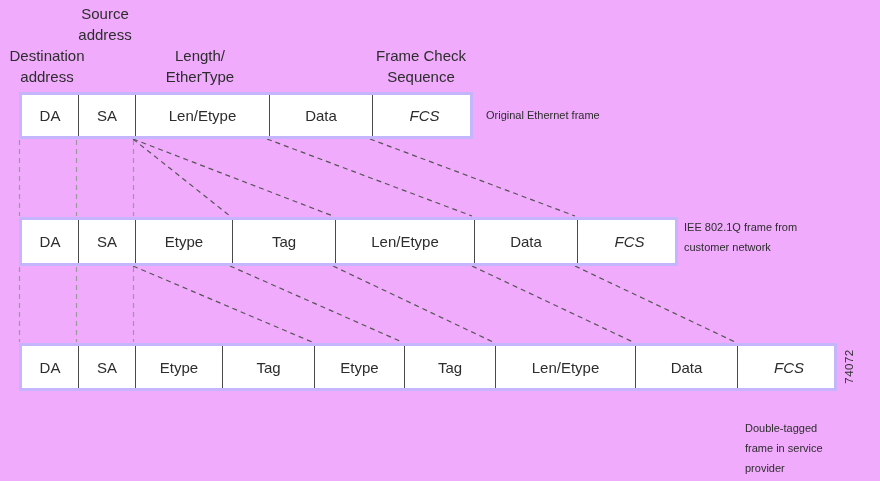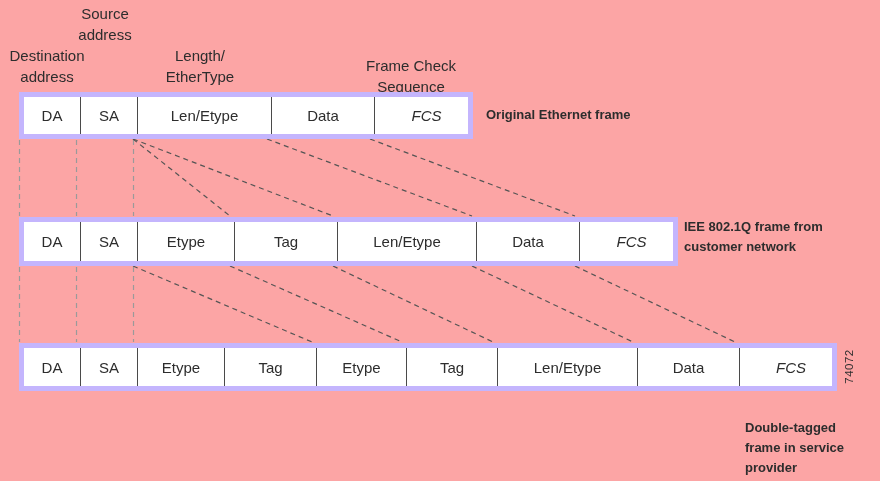--- a/index.html
+++ b/index.html
@@ -1,29 +1,29 @@
 <!DOCTYPE html>
 <html><head>
 <meta charset="utf-8">
 <style>
   html,body{margin:0;padding:0;background:#ffffff;}
   .stage{
-    position:relative;width:880px;height:481px;background:#fca5a5;overflow:hidden;
+    position:relative;width:880px;height:481px;background:#f0abfc;overflow:hidden;
     font-family:"Liberation Sans","DejaVu Sans",sans-serif;color:#2d2d2d;
   }
   .lines-svg{position:absolute;left:0;top:0;width:880px;height:481px;}
   .ann{
     position:absolute;transform:translateX(-50%);text-align:center;
     white-space:pre-line;font-size:15px;line-height:21px;color:#2d2d2d;
   }
   .caption{
-    position:absolute;white-space:pre-line;font-size:13px;line-height:20px;color:#2d2d2d;font-weight:bold;
+    position:absolute;white-space:pre-line;font-size:11px;line-height:20px;color:#2d2d2d;
   }
   .frame-row{
-    position:absolute;border:5px solid #c4b5fd;box-sizing:border-box;background:#ffffff;
+    position:absolute;border:3px solid #c4b5fd;box-sizing:border-box;background:#ffffff;
   }
   .cell{
     position:absolute;top:0;height:100%;display:flex;align-items:center;justify-content:center;
     font-size:15px;color:#2d2d2d;border-right:1px solid #4a4a4a;box-sizing:border-box;
     white-space:nowrap;
   }
   .cell.last{border-right:none;font-style:italic;}
   .fignum{
     position:absolute;left:841px;top:391px;width:49px;height:15px;
     font-size:11.5px;color:#2d2d2d;letter-spacing:0.5px;
@@ -52,21 +52,21 @@
       <line x1="472" y1="266" x2="633" y2="342" stroke="#555555" stroke-width="1.2" stroke-dasharray="5 4"></line>
       <line x1="575" y1="266" x2="735" y2="342" stroke="#555555" stroke-width="1.2" stroke-dasharray="5 4"></line>
     </svg>
   <div id="annotations">
       <div class="ann" style="left: 105px; top: 3px;">Source
 address</div>
       <div class="ann" style="left: 47px; top: 45px;">Destination
 address</div>
       <div class="ann" style="left: 200px; top: 45px;">Length/
 EtherType</div>
-      <div class="ann" style="left: 411px; top: 45px; margin-top: 10px;">Frame Check
+      <div class="ann" style="left: 421px; top: 45px;">Frame Check
 Sequence</div>
     </div>
   <div id="rows">
       <div class="frame-row" style="left: 19px; top: 92px; width: 454px; height: 47px;">
         <div class="cell" style="left: 0px; width: 57px;">DA</div>
         <div class="cell" style="left: 57px; width: 57px;">SA</div>
         <div class="cell" style="left: 114px; width: 134px;">Len/Etype</div>
         <div class="cell" style="left: 248px; width: 103px;">Data</div>
         <div class="cell last" style="left: 351px; width: 103px;">FCS</div>
       </div>

